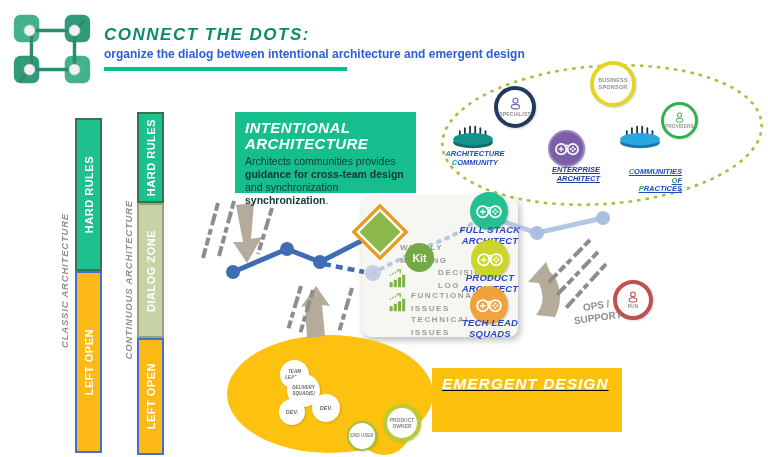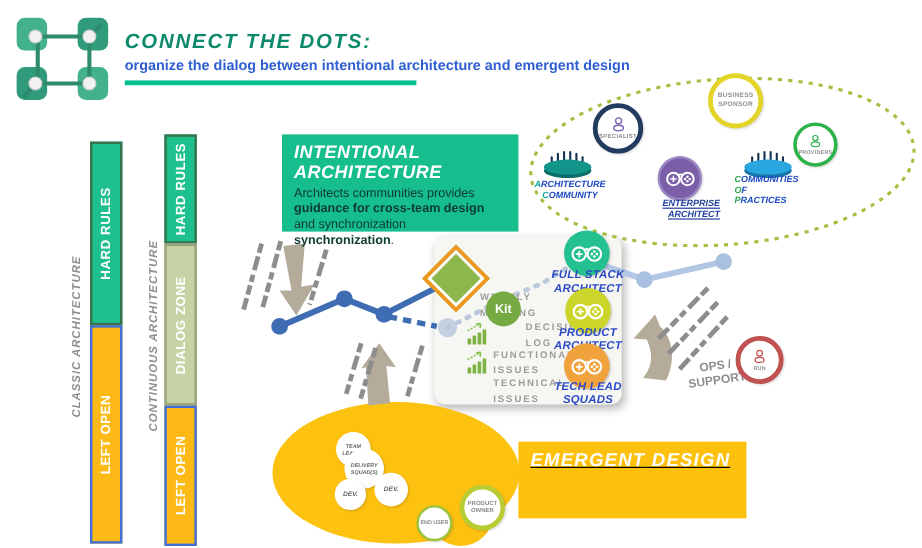--- a/index.html
+++ b/index.html
@@ -19,21 +19,21 @@
   .vtext{writing-mode:vertical-rl;transform:rotate(180deg);}
   .bar-label{width:14px;height:260px;display:flex;align-items:center;justify-content:center;
              font:italic 800 9.5px "Liberation Sans",sans-serif;color:#8f8f8f;letter-spacing:.8px;}
   .bar{width:27px;display:flex;flex-direction:column;}
   .seg{box-sizing:border-box;display:flex;align-items:center;justify-content:center;
        font:800 11px "Liberation Sans",sans-serif;color:#fff;letter-spacing:.5px;}
   .seg-hard{background:#1ec08e;border:2px solid #37734d;}
   .seg-open{background:#fdb915;border:2px solid #3f6fd8;}
   .seg-dialog{background:#c6d3a5;border:2px solid #98a37e;}
   
-  .intent-box{left:235px;top:112px;width:197px;height:81px;background:#16bd8d;box-sizing:border-box;padding:8px 10px;}
+  .intent-box{left:235px;top:112px;width:181px;height:81px;background:#16bd8d;box-sizing:border-box;padding:8px 10px;}
   .intent-title{font:italic 900 15px/15.5px "Liberation Sans",sans-serif;color:#fff;letter-spacing:.4px;}
   .intent-body{margin-top:4px;font:400 10.5px/13px "Liberation Sans",sans-serif;color:#0d3a33;}
   .intent-body b{font-weight:800;}
   .emerg-box{left:432px;top:368px;width:190px;height:64px;background:#fdc00d;box-sizing:border-box;padding:7px 10px;text-decoration:underline;}
   .emerg-title{font:italic 900 15.5px "Liberation Sans",sans-serif;color:#fff;letter-spacing:1px;}
   .emerg-body{margin-top:3px;font:400 11px/13.5px "Liberation Sans",sans-serif;color:#151515;}
   .emerg-body b{font-weight:800;}
   
   .circ{position:absolute;border-radius:50%;background:#fff;box-sizing:border-box;
         display:flex;flex-direction:column;align-items:center;justify-content:center;text-align:center;
@@ -235,21 +235,21 @@
         <line x1="12" y1="16" x2="12" y2="9"></line>
           <line x1="19" y1="14" x2="19" y2="5"></line>
         <line x1="26" y1="13" x2="26" y2="3"></line>
           <line x1="33" y1="13" x2="33" y2="3"></line>
         <line x1="40" y1="14" x2="40" y2="5"></line>
           <line x1="47" y1="16" x2="47" y2="9"></line>
       </g>
       <ellipse cx="30" cy="24" rx="27" ry="8.5" fill="#1979ab"></ellipse>
       <ellipse cx="30" cy="20" rx="27" ry="8.5" fill="#2aa7e0"></ellipse>
     </svg>
-    <div class="ring-label" style="left:612px;top:146px;text-align:left;">
+    <div class="ring-label" style="left:612px;top:168px;text-align:right;text-decoration:underline;">
       <div class="cop-line">COMMUNITIES</div>
       <div class="cop-line">OF</div>
       <div class="cop-line">PRACTICES</div>
     </div>
 
     <div class="diamond"></div>
     <div class="meet-label" style="left:400px;top:221px;width:64px;">WEEKLY MEETING</div>
     <div class="kit">Kit</div>
     <div class="meet-label" style="left:438px;top:246px;width:60px;">DECISION LOG</div>
 

